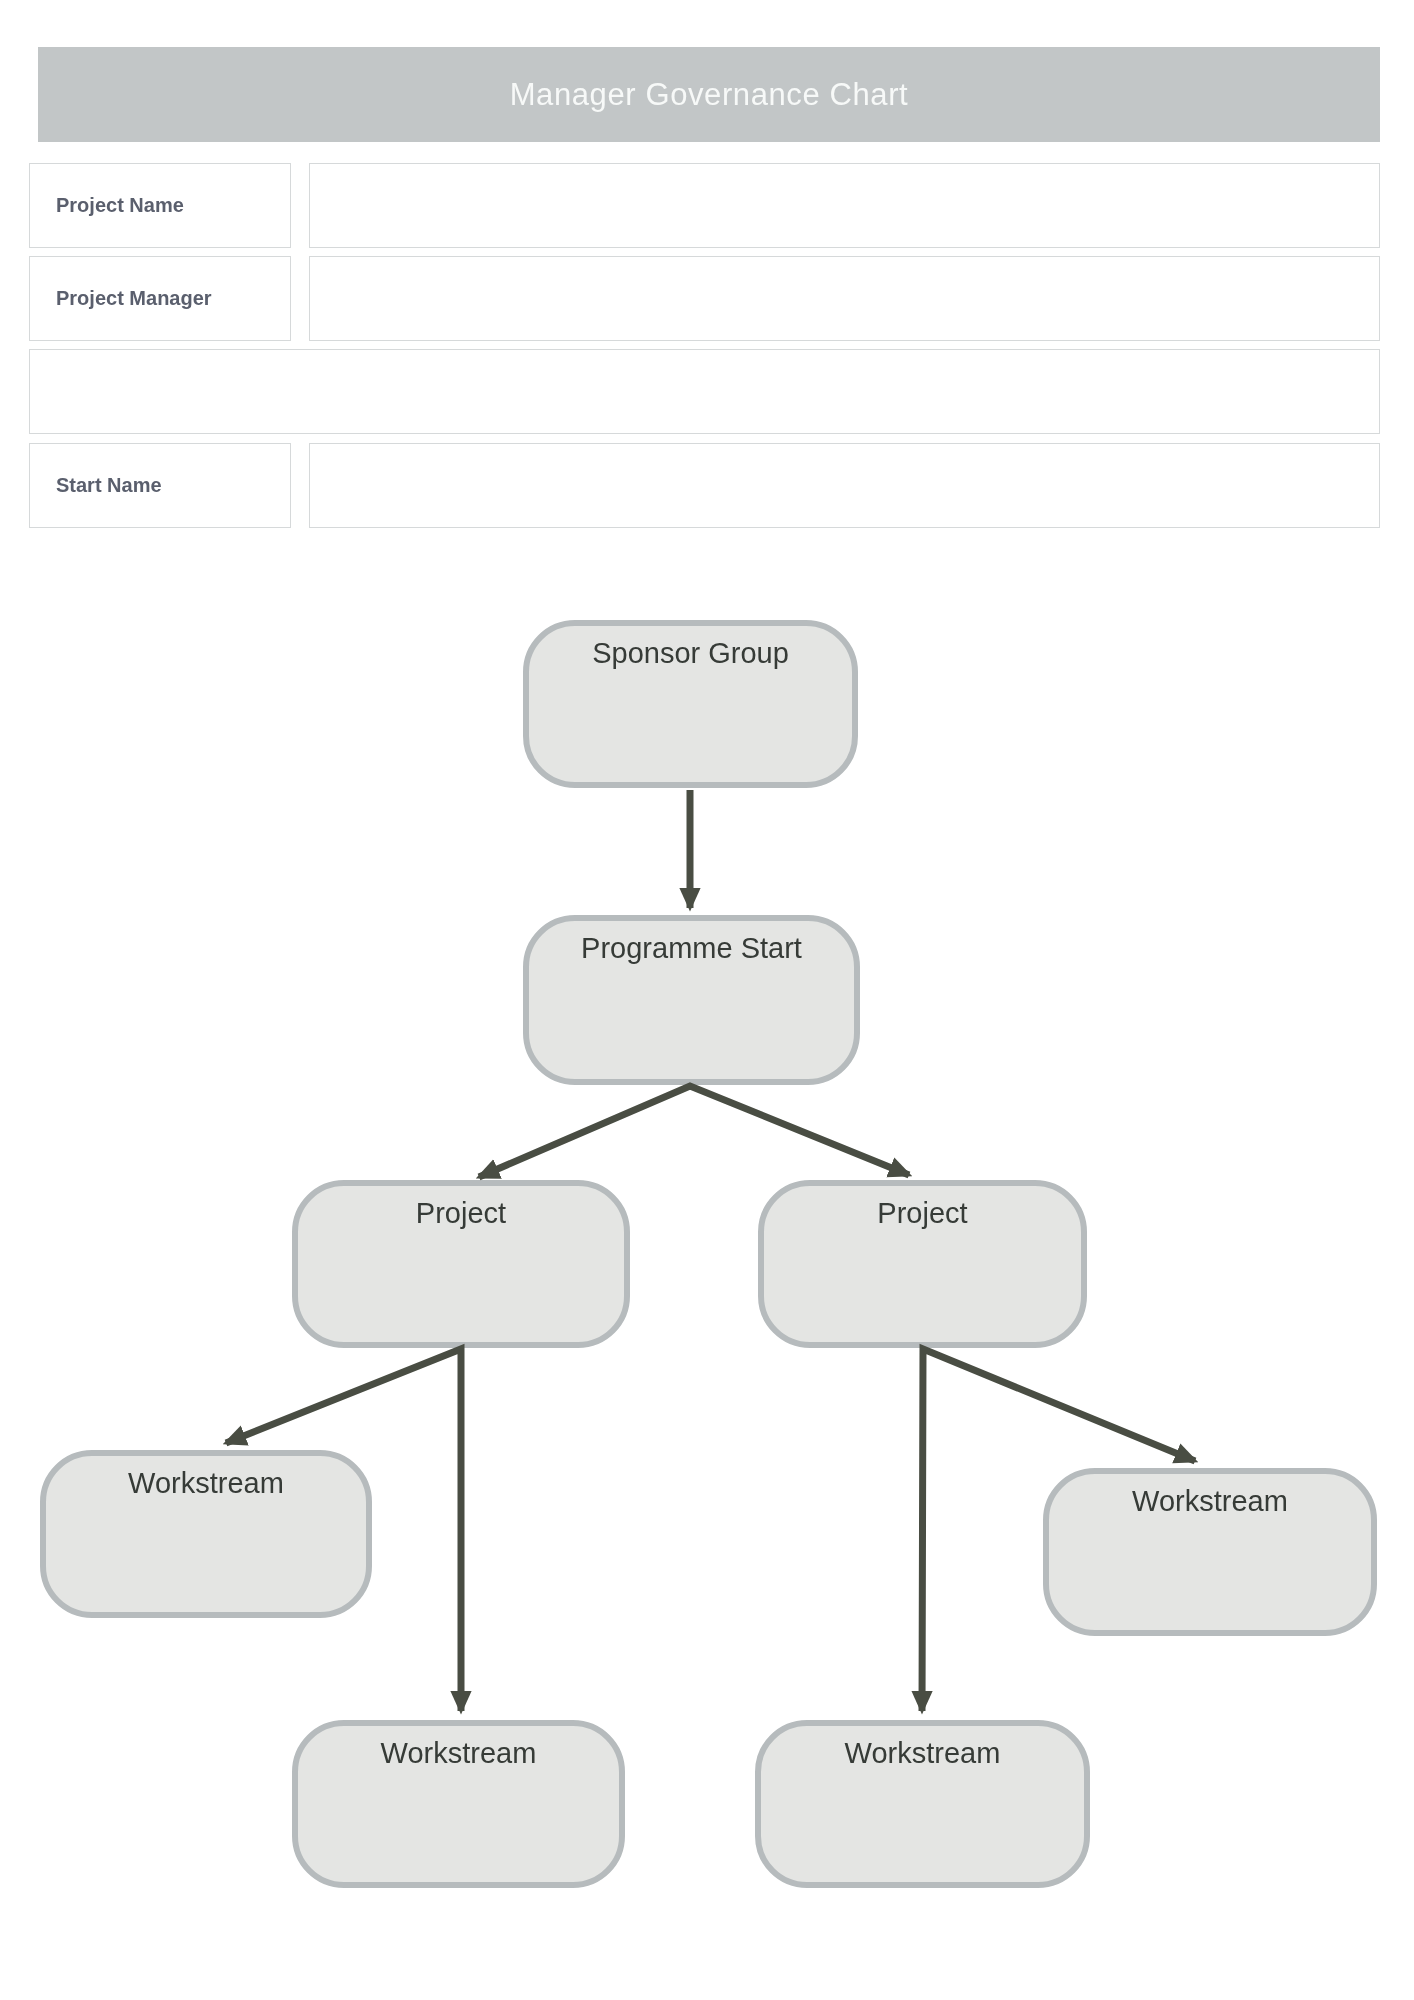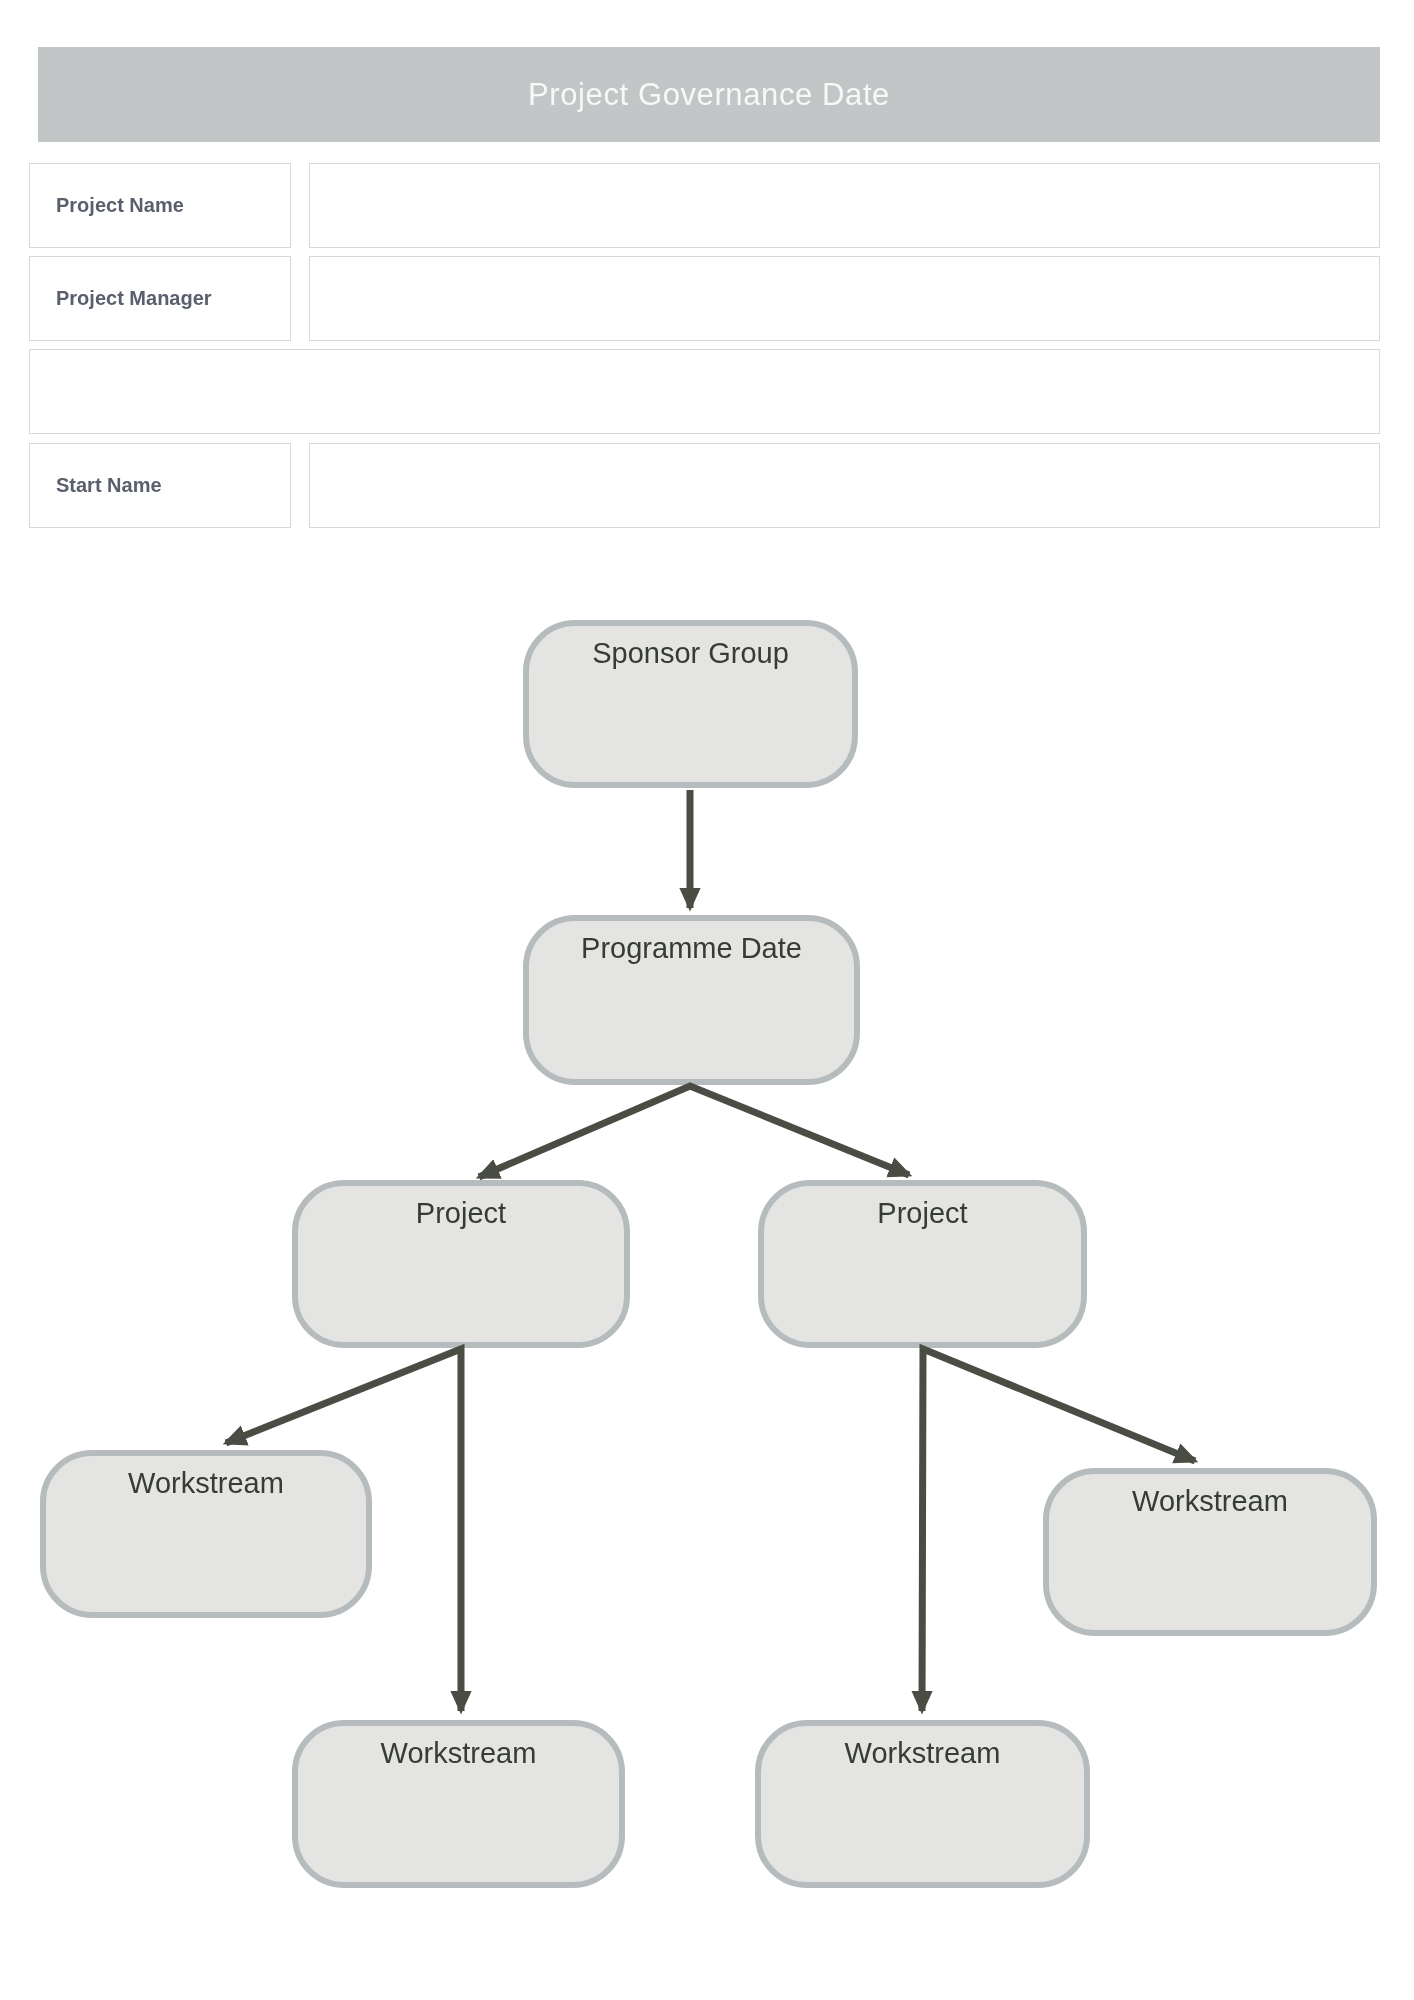--- a/index.html
+++ b/index.html
@@ -81,21 +81,21 @@
     stroke-linejoin: miter;
   }
   .arrowhead { fill: var(--arrow, #494d43); }
 </style>
 </head>
 <body>
 
 <div class="page">
 
   <div class="banner">
-    <span class="banner-title">Project Governance Date</span>
+    <span class="banner-title">Manager Governance Chart</span>
   </div>
 
   <div>
     <div class="form-row" style="top:163px">
       <div class="cell cell-label">Project Name</div>
       <div class="cell cell-value"></div>
     </div>
     <div class="form-row" style="top:256px">
       <div class="cell cell-label">Project Manager</div>
       <div class="cell cell-value"></div>
@@ -106,21 +106,21 @@
     <div class="form-row" style="top:443px">
       <div class="cell cell-label">Start Name</div>
       <div class="cell cell-value"></div>
     </div>
   </div>
 
   <div class="node" style="left:523px; top:620px;  width:335px; height:168px">
     <span class="node-label">Sponsor Group</span>
   </div>
   <div class="node" style="left:523px; top:915px;  width:337px; height:170px">
-    <span class="node-label">Programme Date</span>
+    <span class="node-label">Programme Start</span>
   </div>
   <div class="node" style="left:292px; top:1180px; width:338px; height:168px">
     <span class="node-label">Project</span>
   </div>
   <div class="node" style="left:758px; top:1180px; width:329px; height:168px">
     <span class="node-label">Project</span>
   </div>
   <div class="node" style="left:40px;  top:1450px; width:332px; height:168px">
     <span class="node-label">Workstream</span>
   </div>

